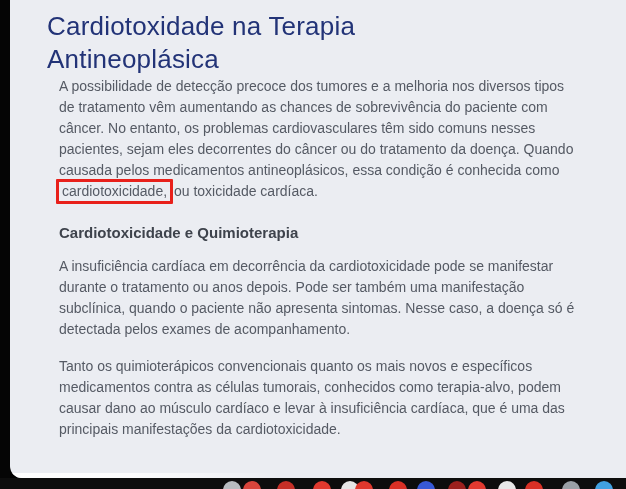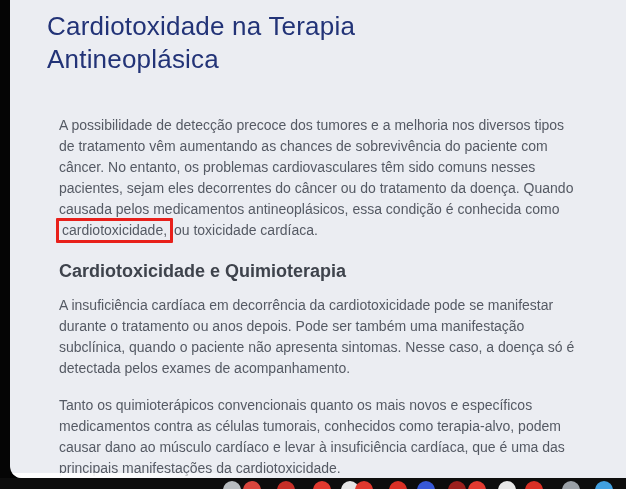--- a/index.html
+++ b/index.html
@@ -29,24 +29,24 @@
     max-width: 430px;
   }
   .body-copy {
     margin-left: 12px;
     width: 516px;
     color: #555a64;
     font-size: 14px;
     line-height: 21px;
   }
   .para { margin-bottom: 16px; }
-  .para-first { margin-top: 39px; }
+  .para-first { }
   .section-heading {
     font-weight: 700;
-    font-size: 18px;
+    font-size: 15px;
     color: #3e434c;
     margin: 20px 0 13px 0;
   }
   .annotation-box {
     border: 3px solid #e8201b;
     padding: 1px 3px 2px 3px;
     margin: -1px -3px -2px -3px;
     border-radius: 1px;
   }
   .card-bottom-glow {

